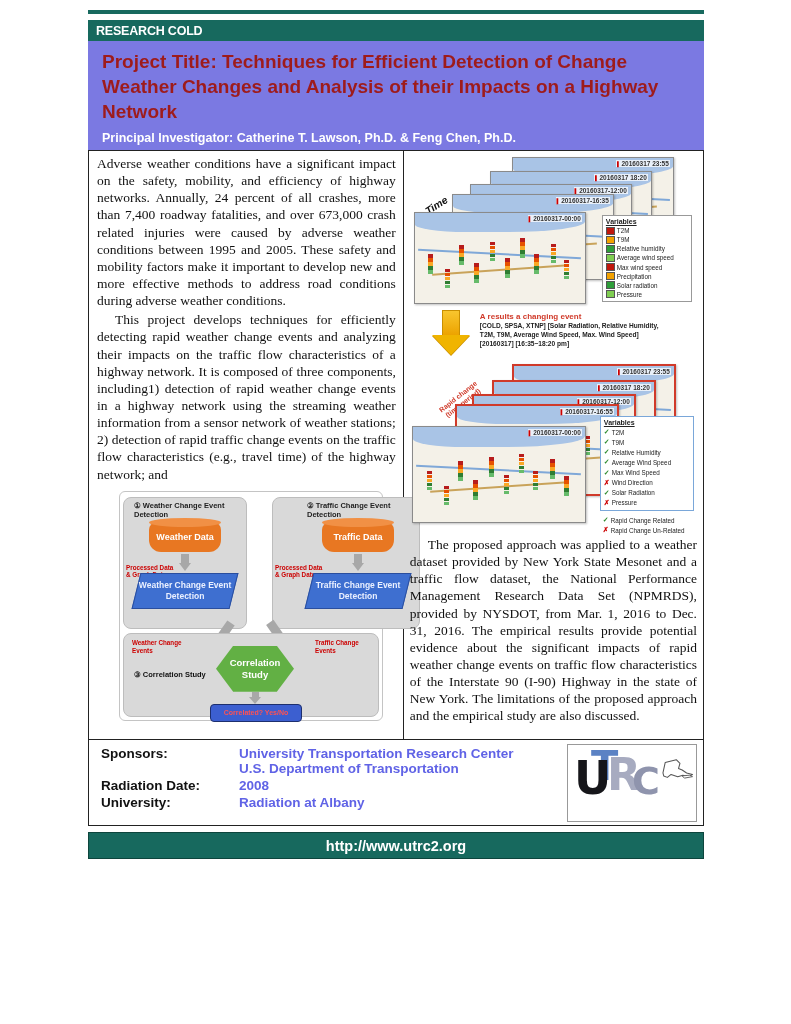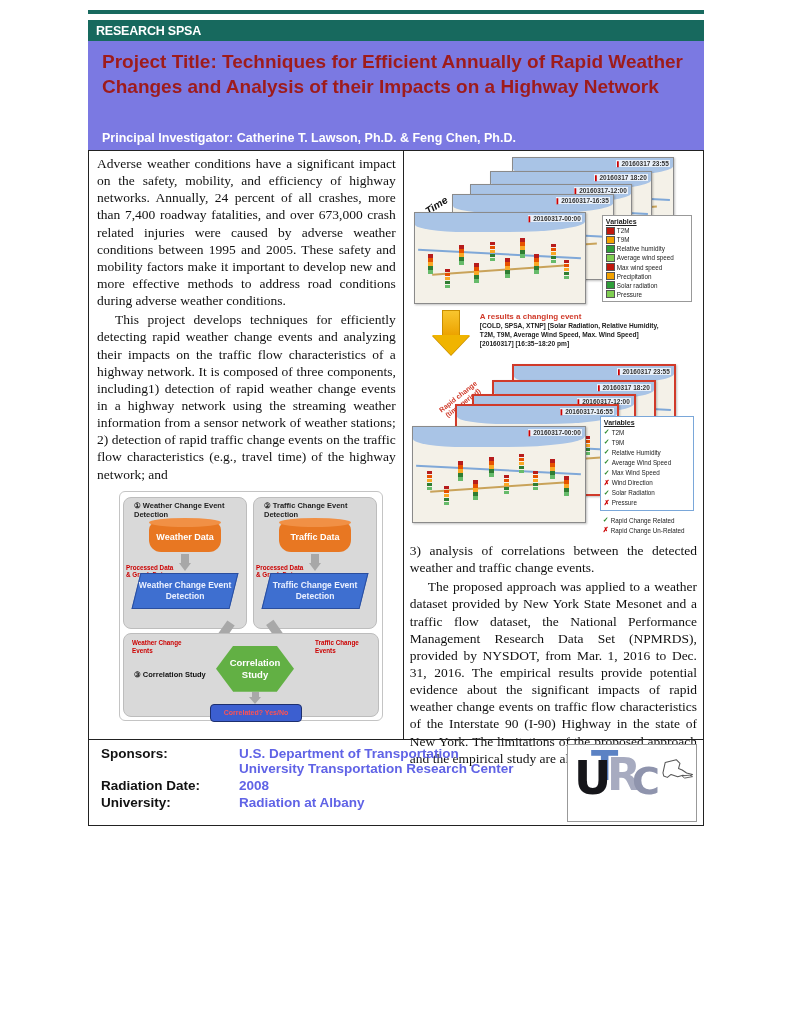--- a/index.html
+++ b/index.html
@@ -24,21 +24,21 @@
   .col-right{width:294px;padding:4px 6px 0 6px;position:relative;}
   .body-text{font-family:"Liberation Serif",serif;font-size:13.5px;line-height:1.27;
              text-align:justify;color:#111;margin:0 0 2px 0;}
   .indent{text-indent:18px;}
 
   
   .flowchart{position:relative;width:262px;height:228px;margin:8px auto 0 22px;
              border:1px solid #c4c4c4;border-radius:6px;background:#fff;}
   .fc-panel{position:absolute;background:#d9d9d9;border:1px solid #bdbdbd;border-radius:8px;}
   .fc-p1{left:3px;top:5px;width:122px;height:130px;}
-  .fc-p2{left:133px;top:5px;width:122px;height:130px;}
+  .fc-p2{left:152px;top:5px;width:122px;height:130px;padding-left:24px;}
   .fc-p3{left:3px;top:141px;width:254px;height:82px;}
   .fc-head{font-size:7.5px;font-weight:bold;color:#222;padding:3px 0 0 10px;line-height:1.25;}
   .cyl{position:relative;width:72px;height:30px;margin:3px auto 0 auto;background:#e87722;
        border-radius:8px 8px 12px 12px;color:#fff;font-weight:bold;font-size:9px;text-align:center;
        display:flex;align-items:center;justify-content:center;line-height:1.15;}
   .cyl::before{content:'';position:absolute;top:-4px;left:0;right:0;height:9px;background:#f19045;
        border-radius:50%;}
   .cyl span{position:relative;z-index:1;}
   .fc-note{position:absolute;font-size:6.3px;font-weight:bold;color:#c00;line-height:1.2;width:52px;}
   .arrow-v{position:relative;width:12px;margin:2px auto 0 auto;height:18px;}
@@ -137,25 +137,25 @@
 </style>
 </head>
 <body>
 
 <div class="page">
   <div class="content">
 
     <div class="top-rule"></div>
 
     <div class="hdr-bar">
-      <span>RESEARCH SPSA</span>
+      <span>RESEARCH COLD</span>
     </div>
 
     <div class="title-block">
-      <div class="proj-title">Project Title: Techniques for Efficient Annually of Rapid Weather Changes and Analysis of their Impacts on a Highway Network</div>
+      <div class="proj-title">Project Title: Techniques for Efficient Detection of Change Weather Changes and Analysis of their Impacts on a Highway Network</div>
       <div class="pi-line">Principal Investigator: Catherine T. Lawson, Ph.D. &amp;  Feng Chen, Ph.D.</div>
     </div>
 
     <div class="main-box">
       <div class="columns">
 
         <div class="col-left">
           <p class="body-text">Adverse weather conditions have a significant impact on the safety, mobility, and efficiency of highway networks.  Annually, 24 percent of all crashes, more than 7,400 roadway fatalities, and over 673,000 crash related injuries were caused by adverse weather conditions between 1995 and 2005. These safety and mobility factors make it important to develop new and more effective methods to address road conditions during adverse weather conditions.</p>
           <p class="body-text indent">This project develops techniques for efficiently detecting rapid weather change events and analyzing their impacts on the traffic flow characteristics of a highway network.  It is composed of three components, including1) detection of rapid weather change events in a highway network using the streaming weather information from a sensor network of weather stations; 2) detection of rapid traffic change events on the traffic flow characteristics (e.g., travel time) of the highway network; and</p>
 
@@ -808,31 +808,30 @@
                   <div style="background: rgb(183, 28, 28);"></div>
                   <div style="background: rgb(230, 81, 0);"></div>
                   <div style="background: rgb(249, 168, 37);"></div>
                   <div style="background: rgb(46, 125, 50);"></div>
                   <div style="background: rgb(102, 187, 106);"></div>
                 </div>
                 <div class="stamp">20160317-00:00</div>
               </div>
             </div>
 
-          <p class="body-text" style="margin-top:6px;">3) analysis of correlations between the detected weather and traffic change events.</p>
           <p class="body-text indent">The proposed approach was applied to a weather dataset provided by New York State Mesonet and a traffic flow dataset, the National Performance Management Research Data Set (NPMRDS), provided by NYSDOT, from Mar. 1, 2016 to Dec. 31, 2016. The empirical results provide potential evidence about the significant impacts of rapid weather change events on traffic flow characteristics of the Interstate 90 (I-90) Highway in the state of New York.  The limitations of the proposed approach and the empirical study are also discussed.</p>
         </div>
       </div>
 
       <div class="sponsors">
         <div class="sp-grid">
           <div class="sp-label">Sponsors:</div>
           <div class="sp-val" id="sponsor-values">
+              <div>University Transportation Research Center</div>
               <div>U.S. Department of Transportation</div>
-              <div>University Transportation Research Center</div>
             </div>
           <div class="sp-label">Radiation Date:</div>
           <div class="sp-val">2008</div>
           <div class="sp-label">University:</div>
           <div class="sp-val">Radiation at Albany</div>
         </div>
         <div class="logo-box">
           <div class="logo-letters">
             <span class="lt-T">T</span>
             <span class="lt-U">U</span>
@@ -840,14 +839,17 @@
             <span class="lt-C">C</span>
           </div>
           <svg class="ny-svg" width="34" height="34" viewBox="0 0 46 36">
             <path d="M4 22 L7 8 L22 4 L27 9 L25 16 L30 18 L36 22 L44 24 L38 27 L31 25 L24 27 L15 24 L10 28 L5 26 Z" fill="#ffffff" stroke="#555" stroke-width="1.4" stroke-linejoin="round"></path>
             <path d="M30 26 L40 25 L44 27 L33 29 Z" fill="#ffffff" stroke="#555" stroke-width="1.2"></path>
           </svg>
         </div>
       </div>
     </div>
 
+    <div class="footer-bar">
+      <span>http://www.utrc2.org</span>
+    </div>
   </div>
 </div>
 
 </body></html>

